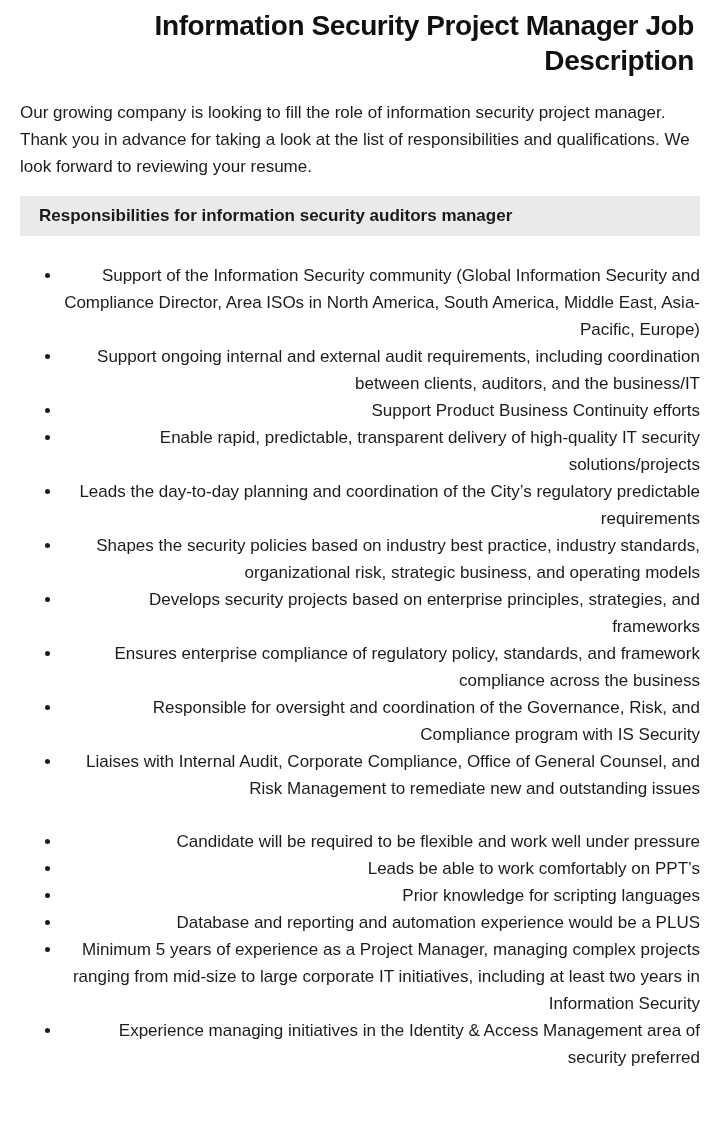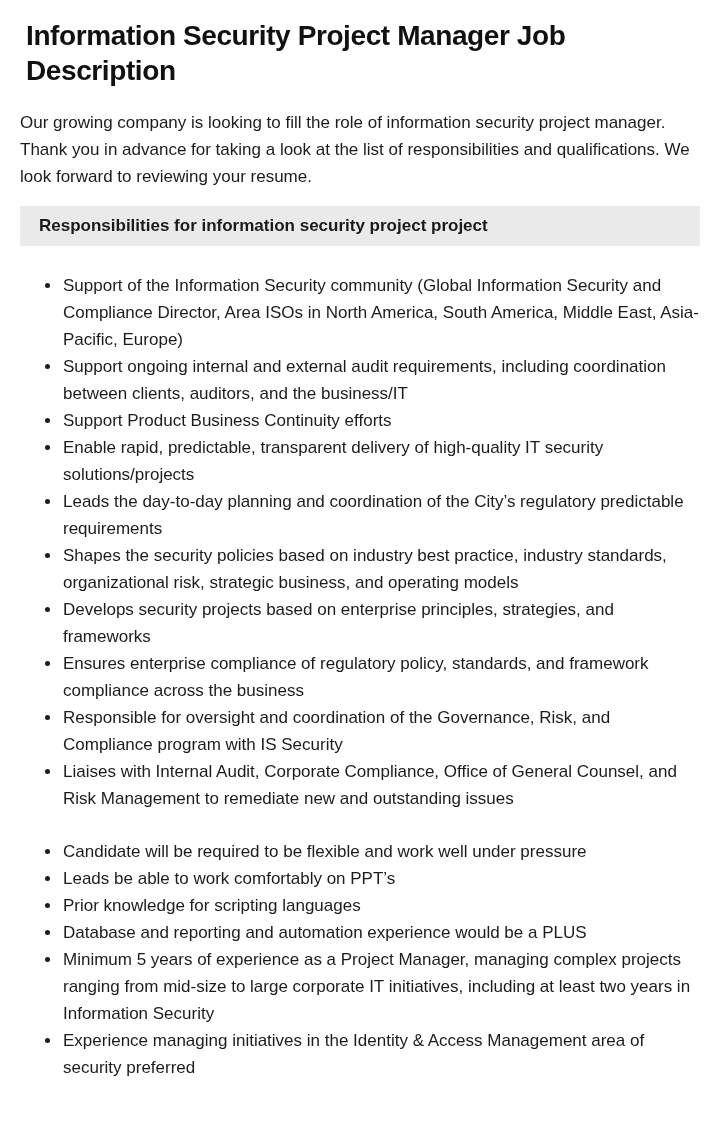--- a/index.html
+++ b/index.html
@@ -16,24 +16,24 @@
   }
   .page {
     box-sizing: border-box;
     width: 720px;
     padding: 0 20px;
   }
   .page-title {
     font-size: 28px;
     line-height: 35px;
     font-weight: bold;
-    text-align: left;
+    text-align: right;
     letter-spacing: -0.4px;
     color: #111111;
-    margin: 18px 6px 0 6px;
+    margin: 8px 6px 0 6px;
   }
   .intro {
     font-size: 17px;
     line-height: 27px;
     margin: 21px 0 16px 0;
   }
   .section-heading {
     box-sizing: border-box;
     height: 40px;
     line-height: 40px;
@@ -43,37 +43,38 @@
     color: #1a1a1a;
     padding: 0 19px;
     margin: 15px 0 0 0;
     white-space: nowrap;
     overflow: hidden;
   }
   ul.bullet-list {
     margin: 26px 0 17px 0;
     padding: 0 0 0 42px;
     list-style: disc outside;
+    text-align: right;
   }
   ul.bullet-list li {
     font-size: 17px;
     line-height: 27px;
     padding-left: 1px;
   }
 </style>
 </head>
 <body>
 
 <div class="page">
 
   <h1 class="page-title">Information Security Project Manager Job Description</h1>
 
   <p class="intro">Our growing company is looking to fill the role of information security project manager. Thank you in advance for taking a look at the list of responsibilities and qualifications. We look forward to reviewing your resume.</p>
 
-  <div class="section-heading">Responsibilities for information security project project</div>
+  <div class="section-heading">Responsibilities for information security auditors manager</div>
 
   <ul class="bullet-list">
     <li>Support of the Information Security community (Global Information Security and Compliance Director, Area ISOs in North America, South America, Middle East, Asia-Pacific, Europe)</li>
     <li>Support ongoing internal and external audit requirements, including coordination between clients, auditors, and the business/IT</li>
     <li>Support Product Business Continuity efforts</li>
     <li>Enable rapid, predictable, transparent delivery of high-quality IT security solutions/projects</li>
     <li>Leads the day-to-day planning and coordination of the City’s regulatory predictable requirements</li>
     <li>Shapes the security policies based on industry best practice, industry standards, organizational risk, strategic business, and operating models</li>
     <li>Develops security projects based on enterprise principles, strategies, and frameworks</li>
     <li>Ensures enterprise compliance of regulatory policy, standards, and framework compliance across the business</li>

